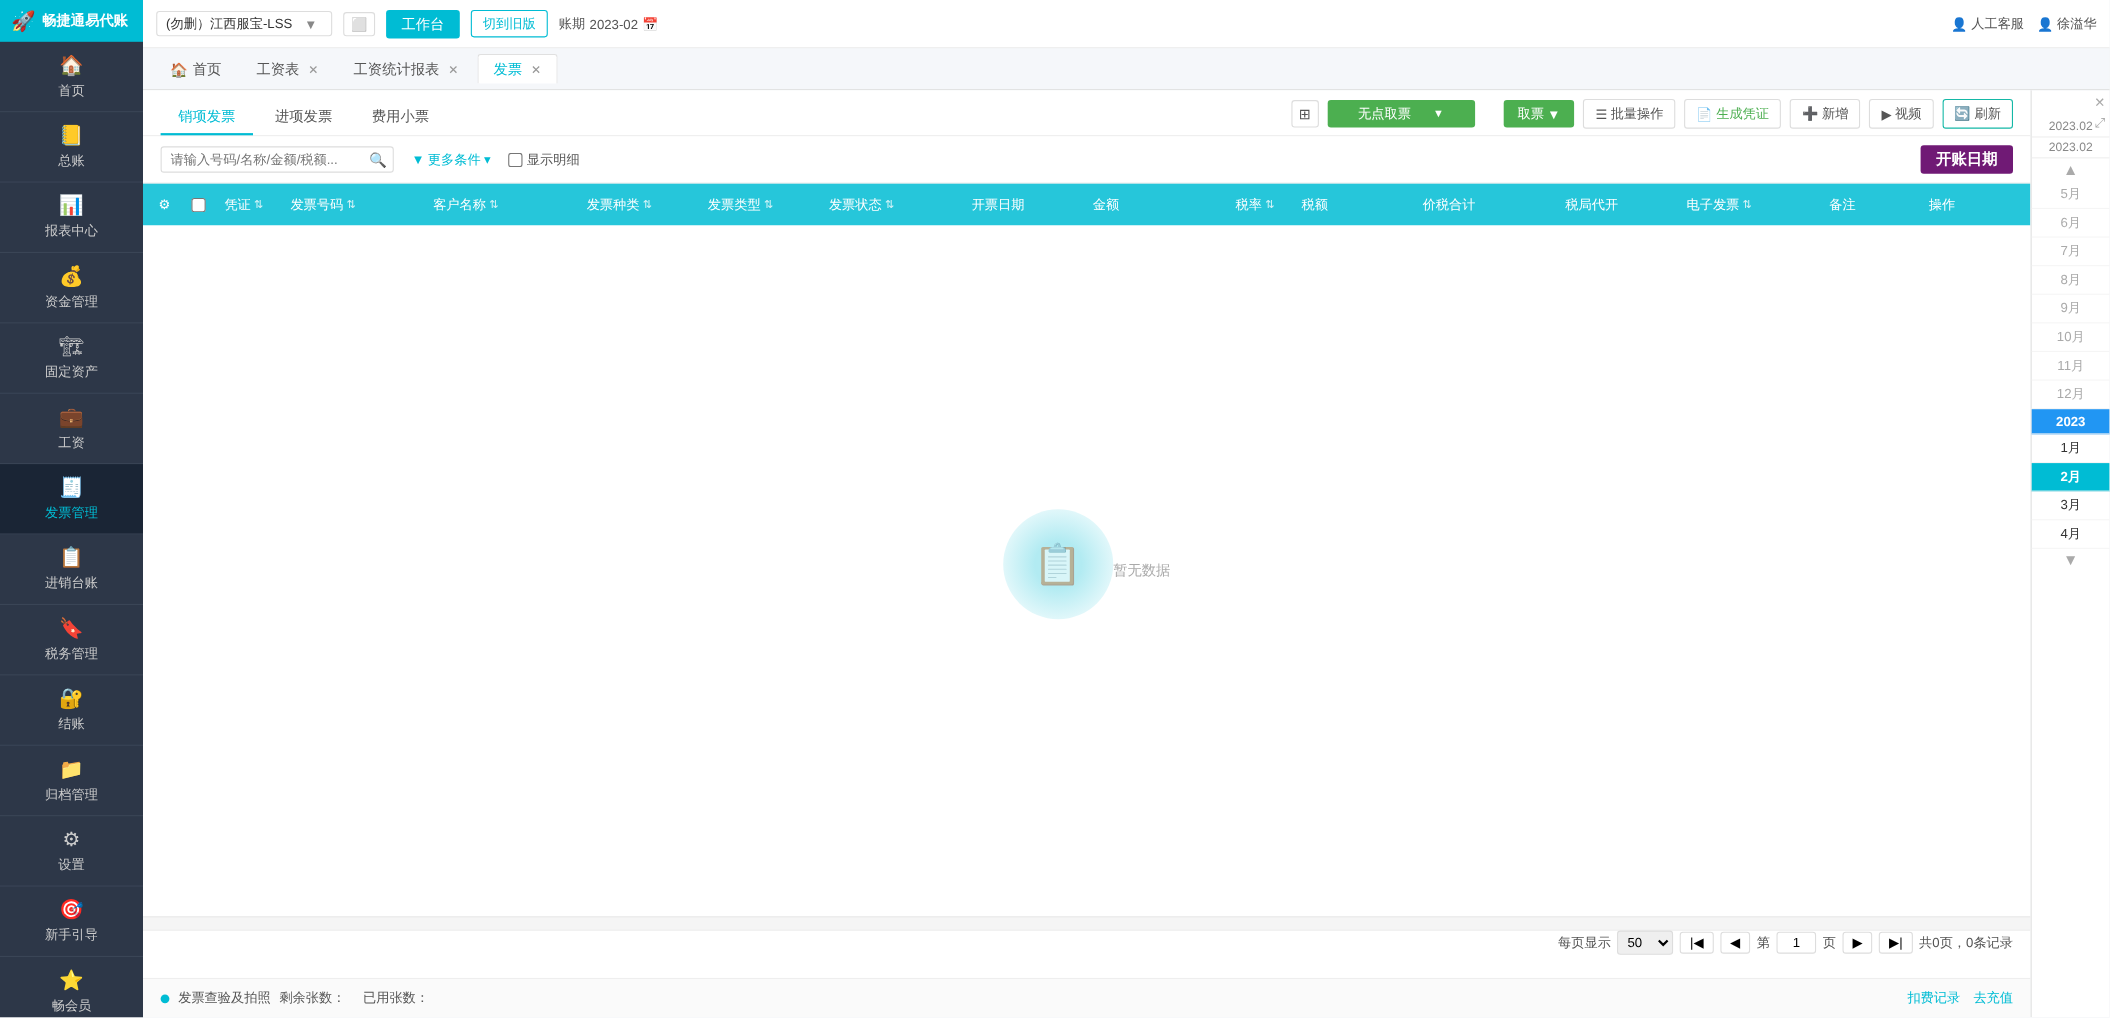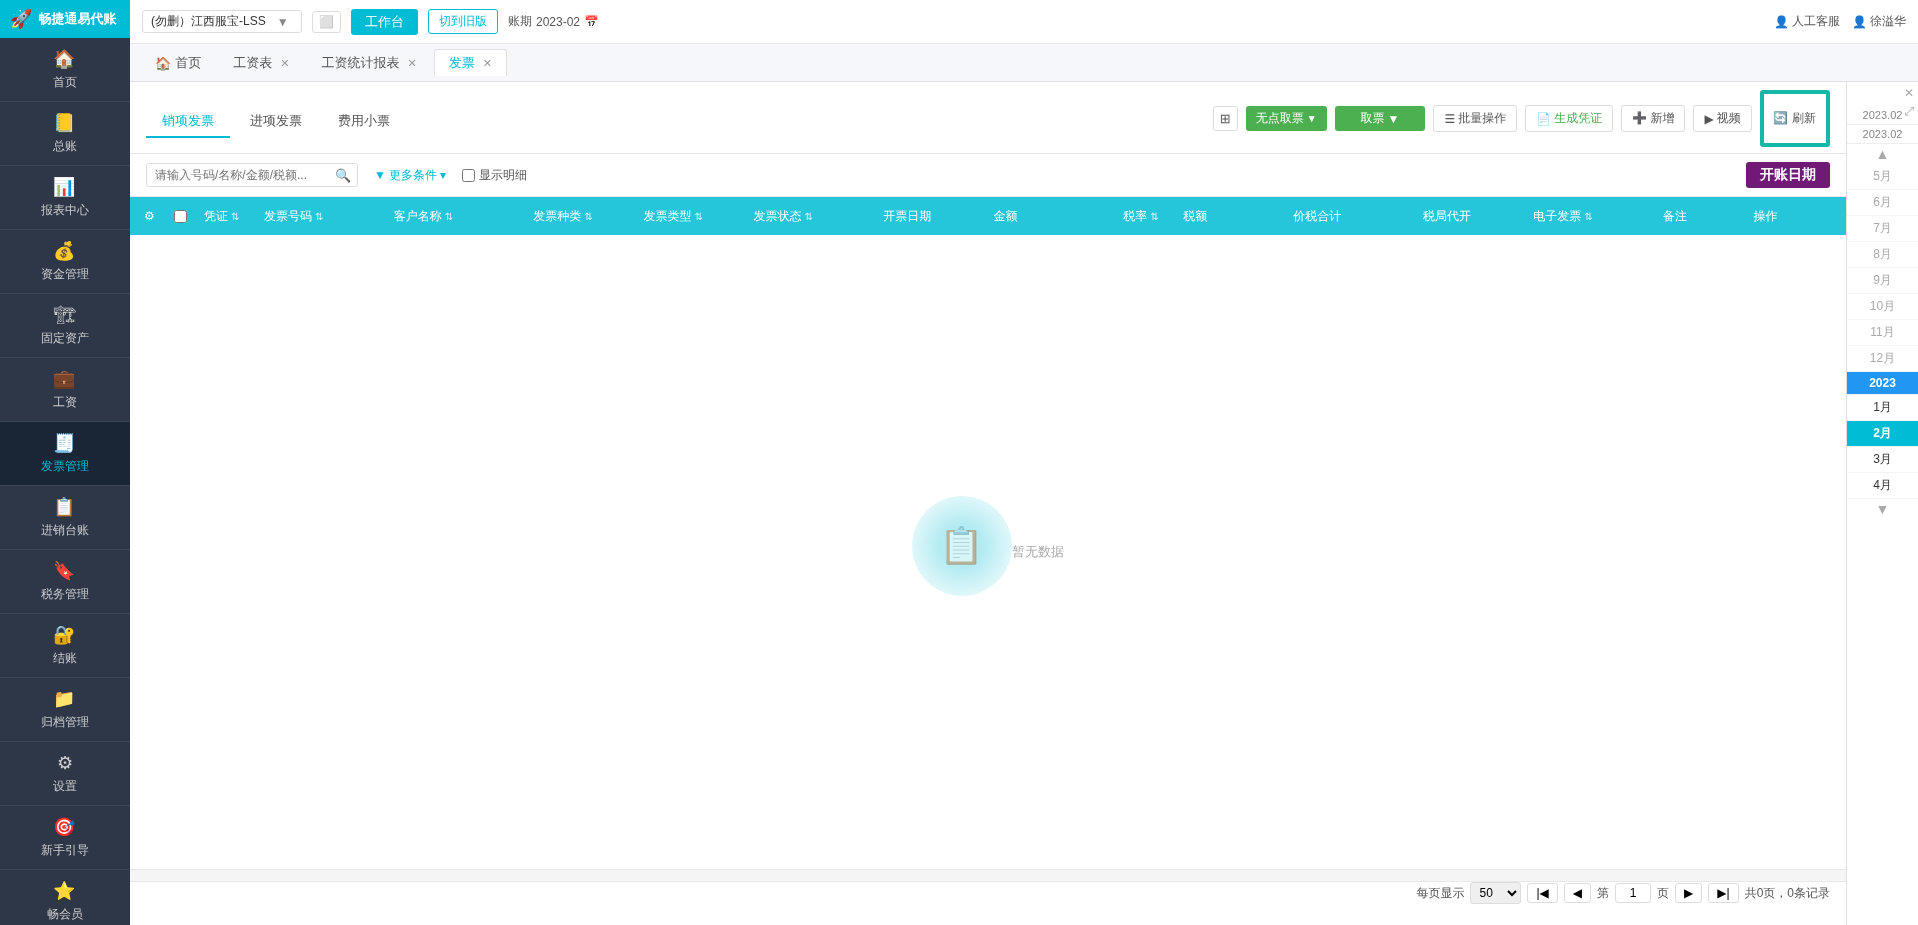--- a/index.html
+++ b/index.html
@@ -93,40 +93,40 @@
     .search-wrap .s-icon { position: absolute; right: 6px; color: #aaa; font-size: 13px; }
     .filter-btn {
       display: flex; align-items: center; gap: 3px; font-size: 12px;
       color: #00bcd4; cursor: pointer; padding: 4px 8px;
     }
     .show-detail { display: flex; align-items: center; gap: 4px; font-size: 12px; color: #555; cursor: pointer; }
     .show-detail input[type=checkbox] { cursor: pointer; }
     .grid-icon-btn { border: 1px solid #ddd; background: #fff; border-radius: 3px; padding: 4px 6px; cursor: pointer; font-size: 13px; color: #555; }
     .nofp-btn {
       background: #4caf50; color: #fff; border: none; border-radius: 3px;
-      padding: 4px 10px; font-size: 12px; cursor: pointer; display: flex; align-items: center; gap: 3px;
+      padding: 4px 28px; font-size: 12px; cursor: pointer; display: flex; align-items: center; gap: 20px;
     }
     .nofp-btn .arrow { font-size: 10px; }
     .qufp-btn {
       background: #4caf50; color: #fff; border: none; border-radius: 3px;
-      padding: 4px 26px; font-size: 12px; cursor: pointer; display: flex; align-items: center; gap: 3px;
+      padding: 4px 13px; font-size: 12px; cursor: pointer; display: flex; align-items: center; gap: 3px; margin-left: 18px;
     }
     .action-btn {
       border: 1px solid #ddd; background: #fff; border-radius: 3px;
       padding: 4px 10px; font-size: 12px; color: #555; cursor: pointer;
       display: flex; align-items: center; gap: 3px;
     }
     .action-btn.green-text { color: #4caf50; }
     .new-btn {
       border: 1px solid #ddd; background: #fff; border-radius: 3px;
       padding: 4px 10px; font-size: 12px; color: #555; cursor: pointer;
     }
     .refresh-btn {
-      border: 4px solid #14b8a6; background: #fff; border-radius: 3px;
-      padding: 16px 10px; font-size: 12px; color: #555; cursor: pointer;
+      border: 1px solid #14b8a6; background: #fff; border-radius: 3px;
+      padding: 4px 10px; font-size: 12px; color: #555; cursor: pointer;
     }
     .open-date-btn {
       background: #701a75; color: #fff; border: none; border-radius: 3px;
       padding: 4px 14px; font-size: 14px; cursor: pointer; font-weight: bold;
     }
 
     
     .table-header {
       background: #26c6da; display: flex; align-items: center;
       padding: 0 8px; height: 38px; font-size: 12px; color: #fff;
@@ -474,20 +474,32 @@
           <button class="page-btn">◀</button>
           <span>第</span>
           <input class="page-input" type="text" value="1" style="">
           <span>页</span>
           <button class="page-btn">▶</button>
           <button class="page-btn">▶|</button>
           <span>共0页，0条记录</span>
         </div>
       </div>
 
+      <div class="footer-bottom">
+        <span class="dot-blue"></span>
+        <span>发票查验及拍照</span>
+        <span>剩余张数：</span>
+        <span></span>
+        <span>已用张数：</span>
+        <span></span>
+        <span style="margin-left: auto; display: flex; gap: 12px;">
+          <span class="footer-link">扣费记录</span>
+          <span class="footer-link">去充值</span>
+        </span>
+      </div>
 
     </div>
 
     <div class="right-panel">
       <span class="rp-close">✕</span>
       <span class="rp-expand">⤢</span>
       <div style="height: 20px;"></div>
       <div class="rp-year-block">
         <span>2023.02</span>
       </div>

